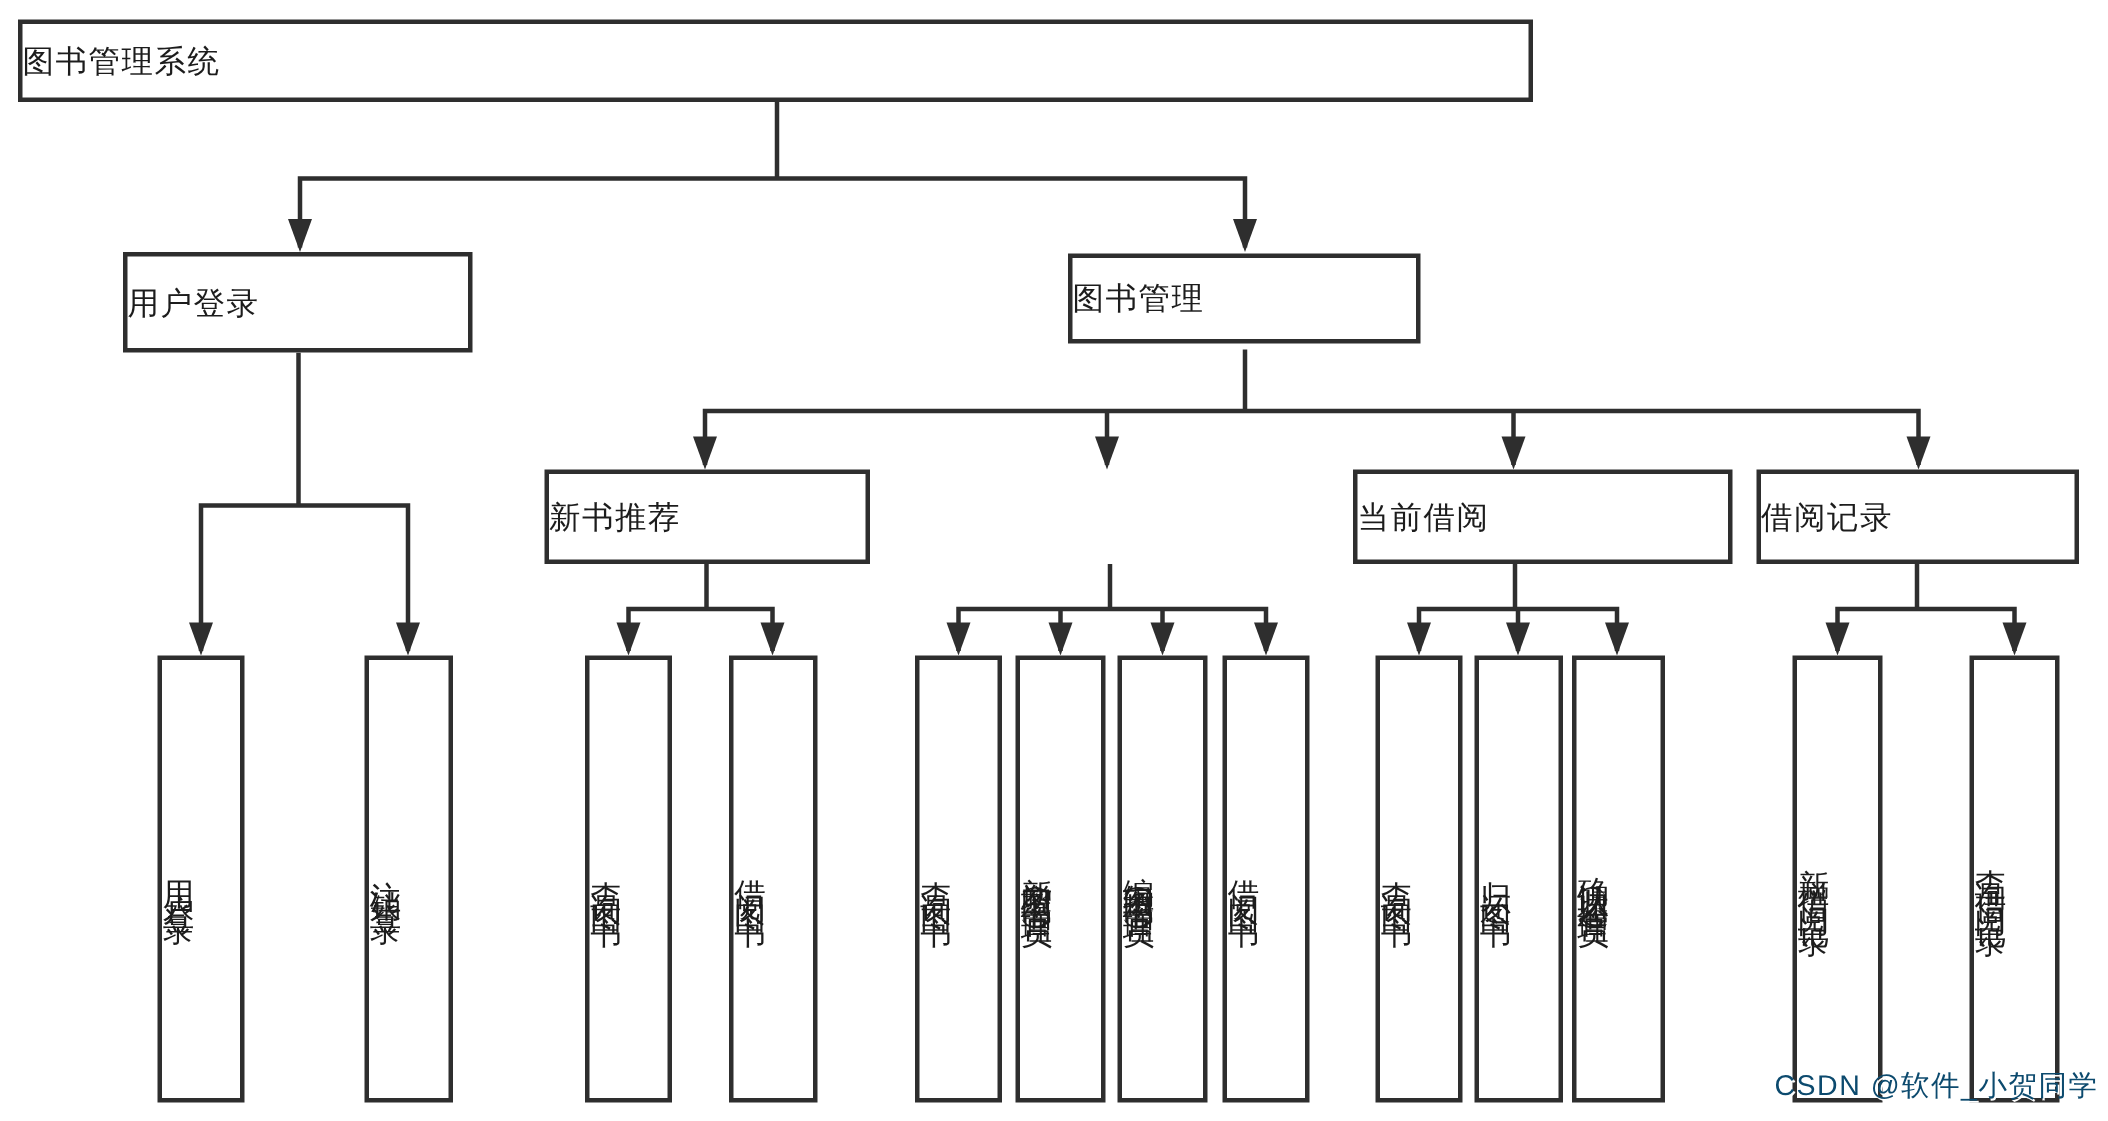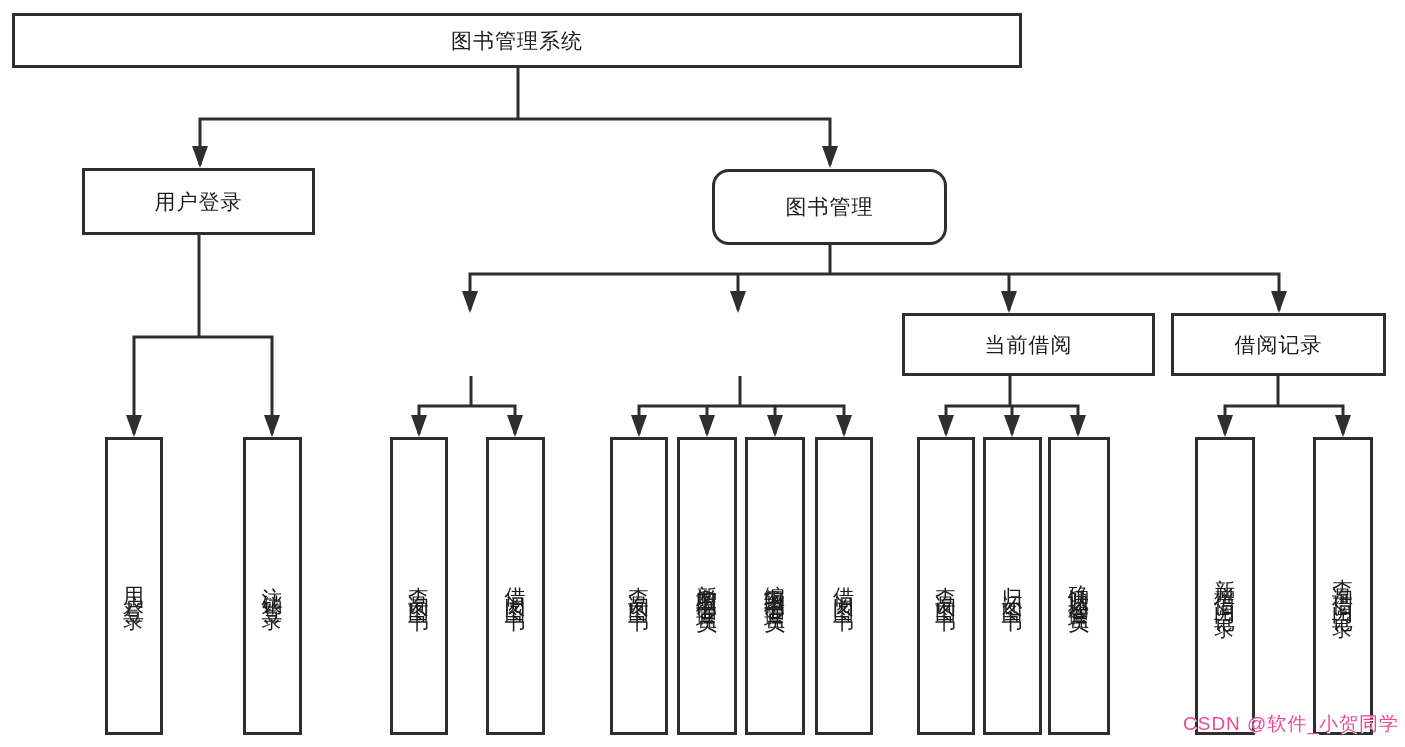--- a/index.html
+++ b/index.html
@@ -23,39 +23,38 @@
     stroke-width: 3;
   }
   svg.connectors polygon { fill: #2e2e2e; stroke: none; }
   .node {
     position: absolute;
     background: #ffffff;
     border: 3px solid #2e2e2e;
     box-sizing: border-box;
     display: flex;
     align-items: center;
-    justify-content: center;
     color: #1c1c1c;
     font-size: 21px;
     z-index: 2;
   }
   .node-h { letter-spacing: 1px; }
   .node-v span {
     writing-mode: vertical-rl;
     letter-spacing: 8px;
     line-height: 1;
   }
   .node-v span.tight { letter-spacing: 4px; }
   .watermark {
     position: absolute;
     left: 1183px;
     top: 711px;
     z-index: 3;
     font-size: 19px;
-    color: #ec4899;
+    color: #0c4a6e;
     letter-spacing: 1px;
     text-shadow: 1px 1px 0 #ffffff;
     white-space: nowrap;
   }
 </style>
 </head>
 <body>
 
 <div class="canvas">
 
@@ -107,24 +106,27 @@
     <polygon points="1335,415 1351,415 1343,437"></polygon>
   </svg>
 
   <div class="node node-h" style="left:12px; top:13px; width:1010px; height:55px;">
     <span>图书管理系统</span>
   </div>
 
   <div class="node node-h" style="left:82px; top:168px; width:233px; height:67px;">
     <span>用户登录</span>
   </div>
-  <div class="node node-h" style="left:712px; top:169px; width:235px; height:76px;border-radius:17px;">
+  <div class="node node-h" style="left:712px; top:169px; width:235px; height:60px;">
     <span>图书管理</span>
   </div>
 
+  <div class="node node-h" style="left:363px; top:313px; width:217px; height:63px;">
+    <span>新书推荐</span>
+  </div>
   <div class="node node-h" style="left:902px; top:313px; width:253px; height:63px;">
     <span>当前借阅</span>
   </div>
   <div class="node node-h" style="left:1171px; top:313px; width:215px; height:63px;">
     <span>借阅记录</span>
   </div>
 
   <div class="node node-v" style="left:105px; top:437px; width:58px; height:298px;">
     <span>用户登录</span>
   </div>

